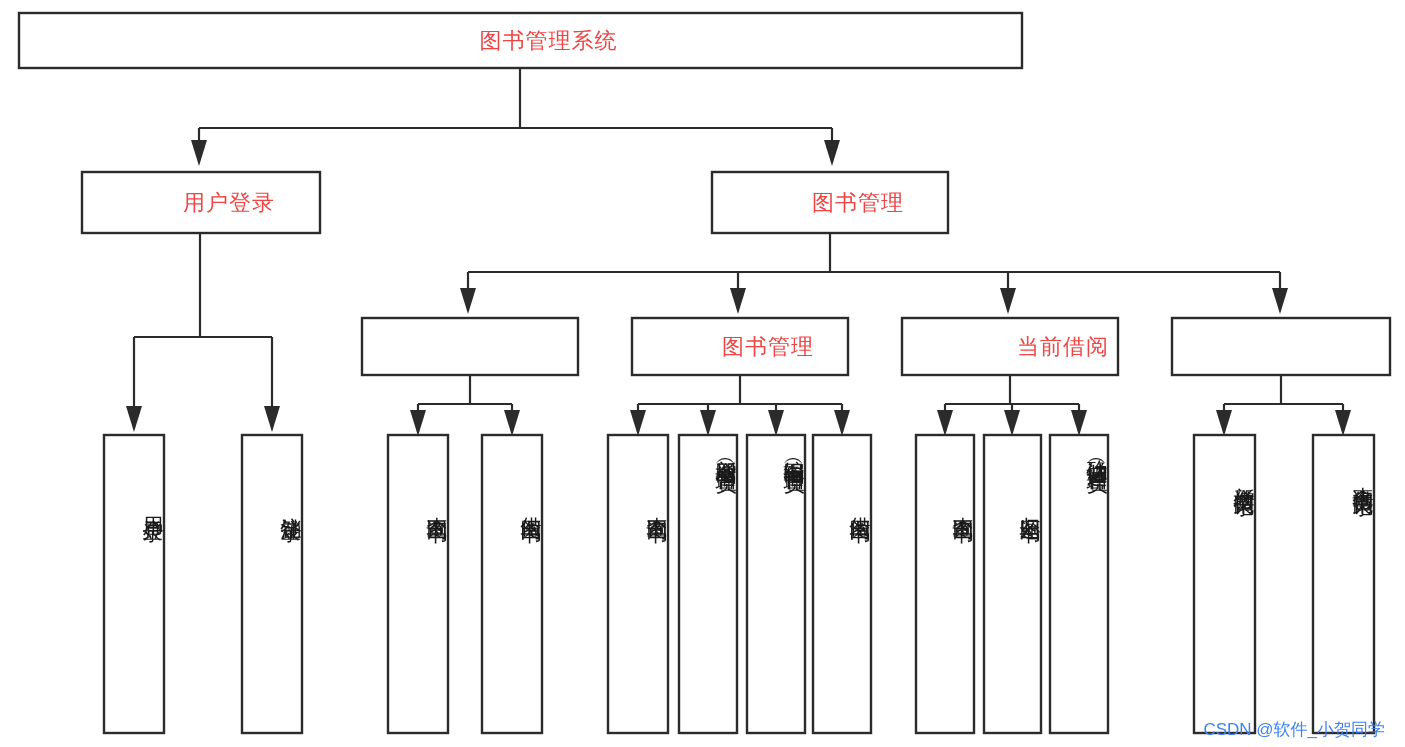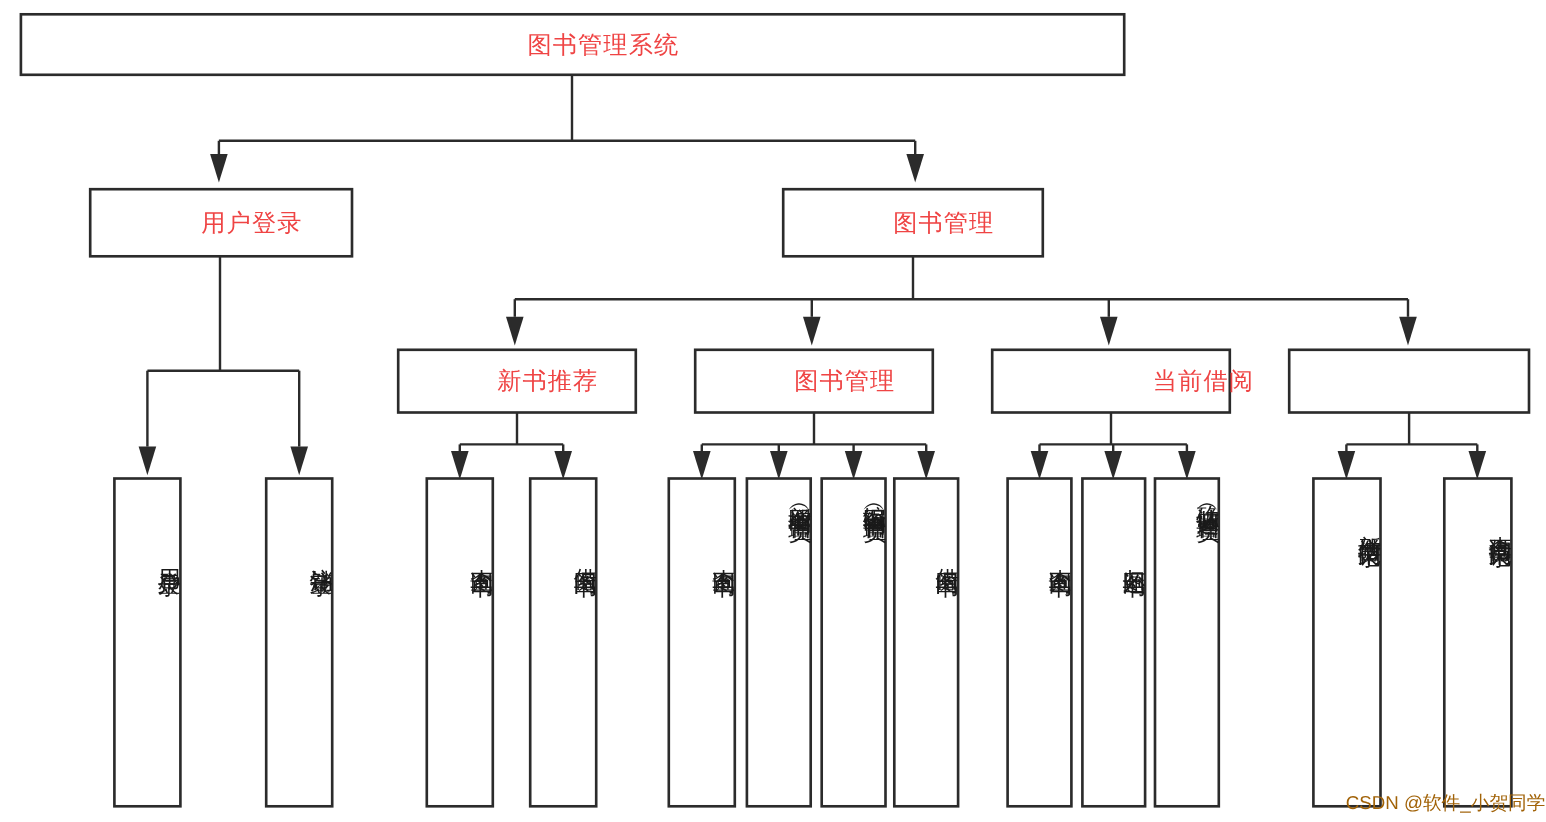--- a/index.html
+++ b/index.html
@@ -62,25 +62,25 @@
     letter-spacing: 1px;
     white-space: nowrap;
     display: flex;
     align-items: center;
     justify-content: center;
     pointer-events: none;
     margin-left: 28px;
   }
   #watermark {
     position: absolute;
-    right: 0;
+    right: 20px;
     bottom: 6px;
     font-family: "Liberation Sans", "DejaVu Sans", sans-serif;
     font-size: 17px;
-    color: #a16207;
+    color: #3b82f6;
     white-space: nowrap;
     pointer-events: none;
   }
 </style>
 </head>
 <body>
 
 <div id="diagram-root">
 
   <svg class="flow" viewBox="0 0 1405 747" xmlns="http://www.w3.org/2000/svg">
@@ -192,23 +192,22 @@
     <rect class="node-box" x="1194" y="435" width="61" height="298"></rect>
     <rect class="node-box" x="1313" y="435" width="61" height="298"></rect>
 
   </svg>
 
   <div class="h-label" style="left:19px; top:13px; width:1003px; height:55px;">图书管理系统</div>
 
   <div class="h-label" style="left:82px; top:172px; width:238px; height:61px;">用户登录</div>
   <div class="h-label" style="left:712px; top:172px; width:236px; height:61px;">图书管理</div>
 
-  <div class="h-label" style="left:362px; top:318px; width:216px; height:57px;">新书推荐</div>
   <div class="h-label" style="left:632px; top:318px; width:216px; height:57px;">图书管理</div>
-  <div class="h-label" style="left:954px; top:318px; width:224px; height:57px;">当前借阅</div>
+  <div class="h-label" style="left:923px; top:318px; width:224px; height:57px;">当前借阅</div>
 
   <div class="v-label" style="left:104px; top:500px; width:60px; text-align:left;">用户登录</div>
   <div class="v-label" style="left:242px; top:500px; width:60px;">注销登录</div>
 
   <div class="v-label" style="left:388px; top:500px; width:60px;">查询图书</div>
   <div class="v-label" style="left:482px; top:500px; width:60px;">借阅图书</div>
 
   <div class="v-label" style="left:608px; top:500px; width:60px;">查询图书</div>
   <div class="v-label" style="left:679px; top:443px; width:58px;">新增图书（管理员）</div>
   <div class="v-label" style="left:747px; top:443px; width:58px;">编辑图书（管理员）</div>

